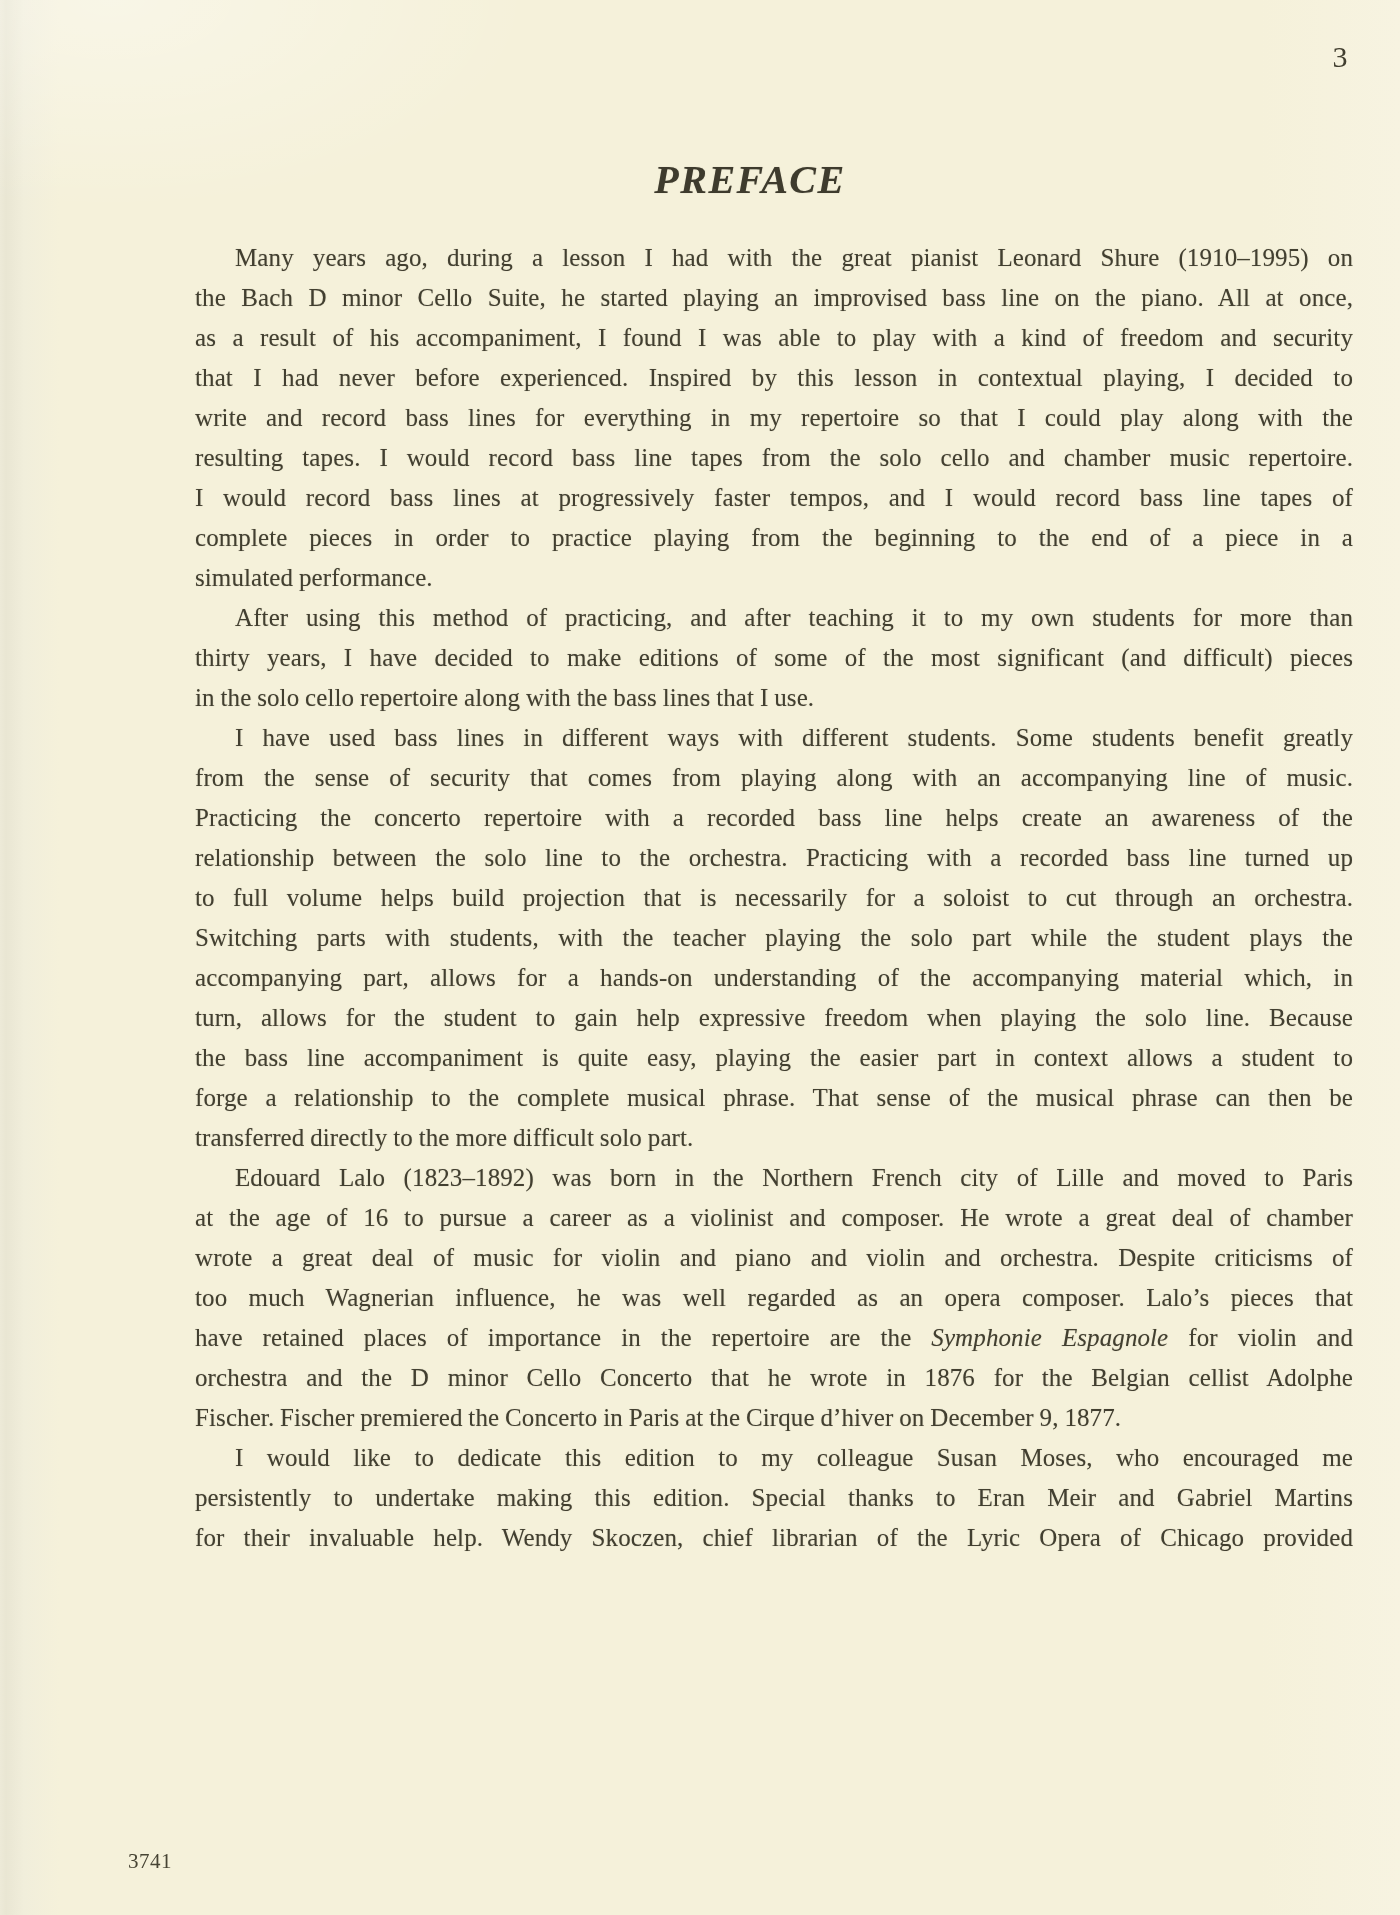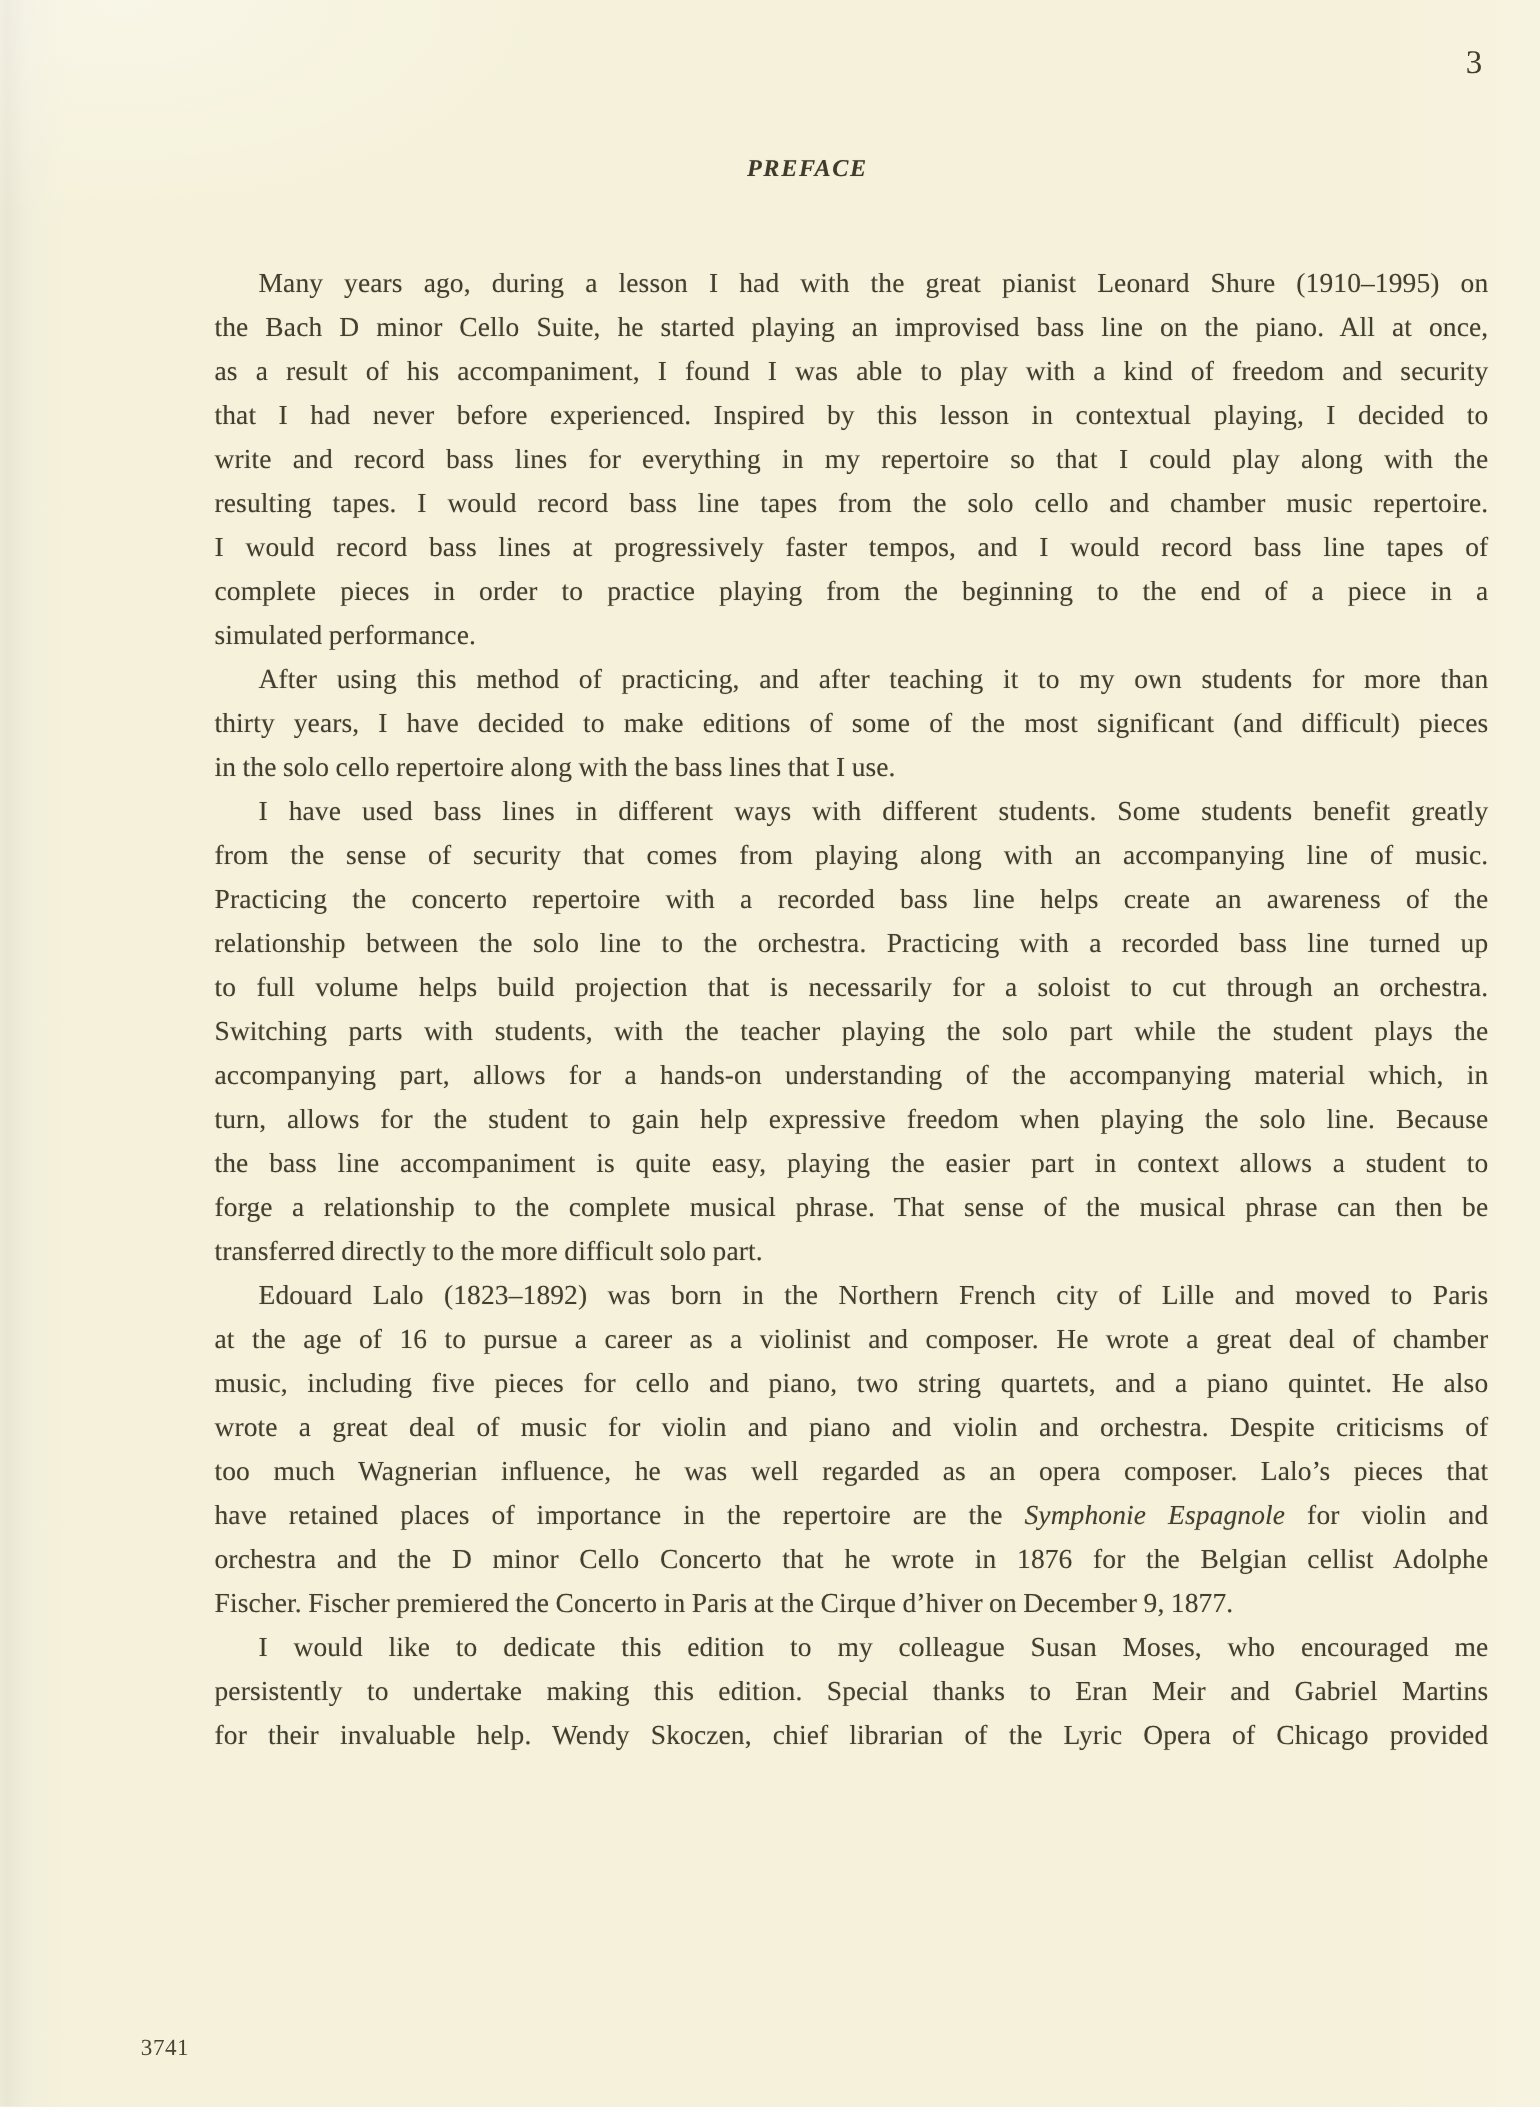--- a/index.html
+++ b/index.html
@@ -34,23 +34,23 @@
     left: 155px;
     top: 0;
     width: 1158px;
     height: 100%;
   }
   .title {
     position: absolute;
     top: 140px;
     left: 0;
     width: 100%;
-    margin: 0;
+    margin: 16px;
     text-align: center;
-    font-size: 22px;
+    font-size: 40px;
     font-weight: bold;
     font-style: italic;
     letter-spacing: 1.5px;
     color: #3e3b2d;
     text-shadow: 0 0 1px rgba(62,59,45,0.30);
   }
   .body-text {
     position: absolute;
     top: 238px;
     left: 0;
@@ -115,21 +115,20 @@
           <div class="line"><span>Switching parts with students, with the teacher playing the solo part while the student plays the</span></div>
           <div class="line"><span>accompanying part, allows for a hands-on understanding of the accompanying material which, in</span></div>
           <div class="line"><span>turn, allows for the student to gain help expressive freedom when playing the solo line. Because</span></div>
           <div class="line"><span>the bass line accompaniment is quite easy, playing the easier part in context allows a student to</span></div>
           <div class="line"><span>forge a relationship to the complete musical phrase. That sense of the musical phrase can then be</span></div>
           <div class="line last"><span>transferred directly to the more difficult solo part.</span></div>
         </div>
         <div>
           <div class="line first"><span>Edouard Lalo (1823–1892) was born in the Northern French city of Lille and moved to Paris</span></div>
           <div class="line"><span>at the age of 16 to pursue a career as a violinist and composer. He wrote a great deal of chamber</span></div>
-          <div class="line"><span>music, including five pieces for cello and piano, two string quartets, and a piano quintet. He also</span></div>
           <div class="line"><span>wrote a great deal of music for violin and piano and violin and orchestra. Despite criticisms of</span></div>
           <div class="line"><span>too much Wagnerian influence, he was well regarded as an opera composer. Lalo’s pieces that</span></div>
           <div class="line"><span>have retained places of importance in the repertoire are the </span><em>Symphonie Espagnole</em><span> for violin and</span></div>
           <div class="line"><span>orchestra and the D minor Cello Concerto that he wrote in 1876 for the Belgian cellist Adolphe</span></div>
           <div class="line last"><span>Fischer. Fischer premiered the Concerto in Paris at the Cirque d’hiver on December 9, 1877.</span></div>
         </div>
         <div>
           <div class="line first"><span>I would like to dedicate this edition to my colleague Susan Moses, who encouraged me</span></div>
           <div class="line"><span>persistently to undertake making this edition. Special thanks to Eran Meir and Gabriel Martins</span></div>
           <div class="line"><span>for their invaluable help. Wendy Skoczen, chief librarian of the Lyric Opera of Chicago provided</span></div>

